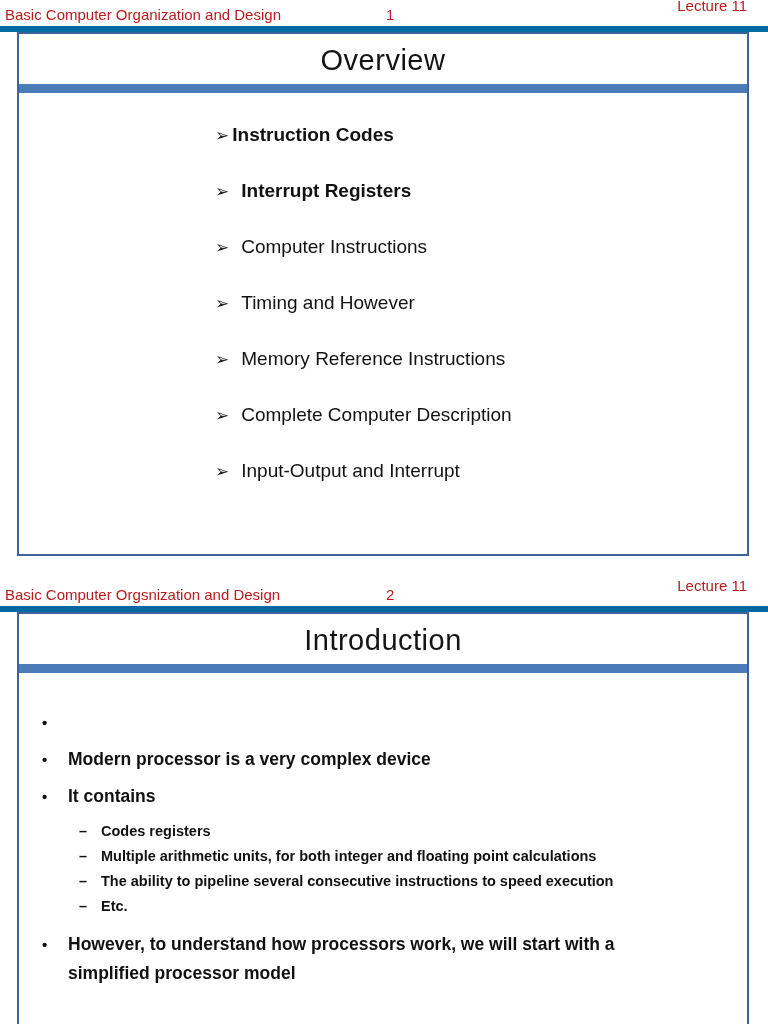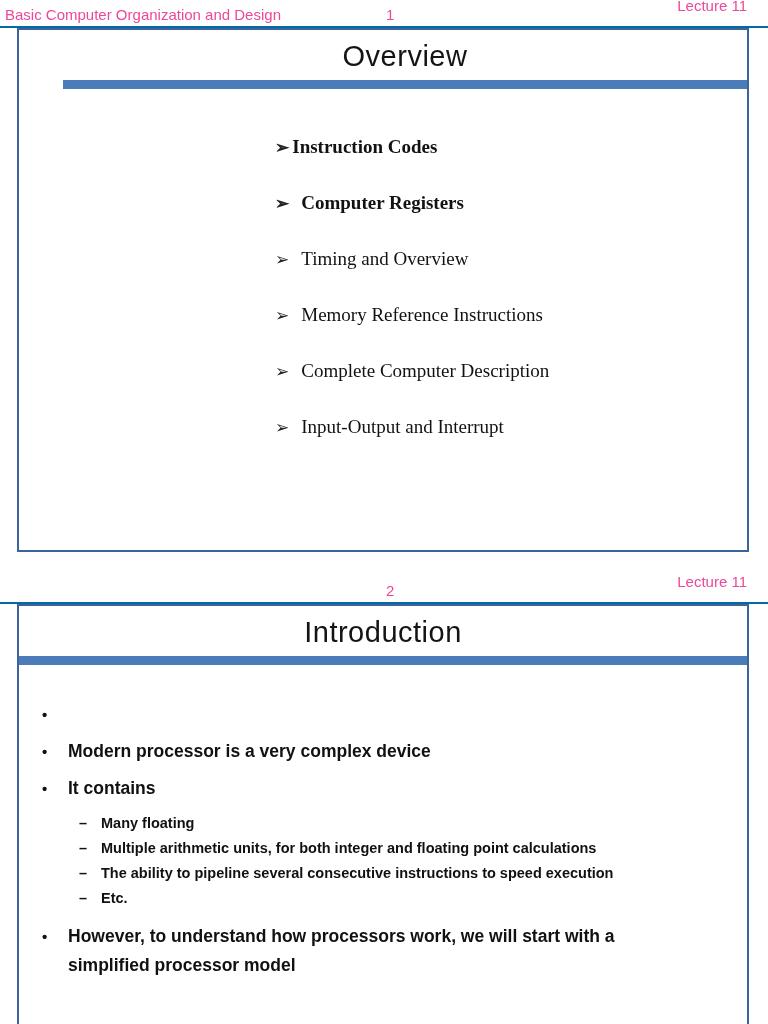--- a/index.html
+++ b/index.html
@@ -6,45 +6,45 @@
   body{
     width:768px;height:1024px;overflow:hidden;background:#ffffff;
     font-family:"Liberation Sans","DejaVu Sans",sans-serif;
     color:#111111;position:relative;
   }
   .page{width:768px;height:1024px;position:relative;}
 
   
   .slide-header{
     position:relative;height:26px;
-    border-bottom:2px solid #0369a1;
-    font-size:15px;color:#ec4899;
+    border-bottom:6px solid #0369a1;
+    font-size:15px;color:#b91c1c;
   }
   .h-left{position:absolute;left:5px;bottom:3px;white-space:nowrap;}
   .h-page{position:absolute;left:386px;bottom:3px;}
   .h-right{position:absolute;right:21px;bottom:12px;white-space:nowrap;margin-top:36px;}
 
   
   .slide-box{
     margin-left:17px;margin-right:19px;
     border:2px solid #3d639b;background:#ffffff;
     box-sizing:border-box;overflow:hidden;
   }
-  .box1{height:524px;padding-left:44px;}
+  .box1{height:524px;}
   .box2{height:422px;}
 
   .slide-title{
     margin:0;padding:10px 0 7px 0;
     text-align:center;font-size:29px;font-weight:400;color:#141414;
     letter-spacing:0.5px;
   }
   .title-bar{height:9px;background:#4b7bb8;}
 
   
-  .topics{list-style:none;margin:16px;padding:31px 0 0 196px;font-family:Liberation Serif, serif;}
+  .topics{list-style:none;margin:0;padding:31px 0 0 196px;}
   .topics li{
     font-size:19px;line-height:21px;margin-bottom:34px;
     color:#121212;white-space:nowrap;
   }
   .topics li .mk{font-size:17px;margin-right:12px;color:#222;}
   .topics li.tight .mk{margin-right:3px;}
   .topics li.bold{font-weight:bold;}
 
   
   .content{padding:35px 38px 0 23px;}
@@ -73,42 +73,46 @@
 
     <div class="slide-box box1">
       <h1 class="slide-title">Overview</h1>
       <div class="title-bar"></div>
 
       <ul class="topics">
         <li class="bold tight">
           <span class="mk">➢</span><span class="txt">Instruction Codes</span>
         </li>
         <li class="bold">
-          <span class="mk">➢</span><span class="txt">Computer Registers</span>
+          <span class="mk">➢</span><span class="txt">Interrupt Registers</span>
         </li>
         <li>
-          <span class="mk">➢</span><span class="txt">Timing and Overview</span>
+          <span class="mk">➢</span><span class="txt">Computer Instructions</span>
+        </li>
+        <li>
+          <span class="mk">➢</span><span class="txt">Timing and However</span>
         </li>
         <li>
           <span class="mk">➢</span><span class="txt">Memory Reference Instructions</span>
         </li>
         <li>
           <span class="mk">➢</span><span class="txt">Complete Computer Description</span>
         </li>
         <li>
           <span class="mk">➢</span><span class="txt">Input-Output and Interrupt</span>
         </li>
       </ul>
     </div>
   </section>
 
   <div class="gap-between"></div>
 
   <section>
     <header class="slide-header">
+      <span class="h-left">Basic Computer Orgsnization and Design</span>
       <span class="h-page">2</span>
       <span class="h-right">Lecture 11</span>
     </header>
 
     <div class="slide-box box2">
       <h1 class="slide-title">Introduction</h1>
       <div class="title-bar"></div>
 
       <div class="content">
 
@@ -121,21 +125,21 @@
           <span class="txt">Modern processor is a very complex device</span>
         </div>
 
         <div class="row mb">
           <span class="mk">•</span>
           <span class="txt">It contains</span>
         </div>
 
         <div class="row sb first">
           <span class="mk">–</span>
-          <span class="txt">Many floating</span>
+          <span class="txt">Codes registers</span>
         </div>
 
         <div class="row sb">
           <span class="mk">–</span>
           <span class="txt">Multiple arithmetic units, for both integer and floating point calculations</span>
         </div>
 
         <div class="row sb">
           <span class="mk">–</span>
           <span class="txt">The ability to pipeline several consecutive instructions to speed execution</span>

